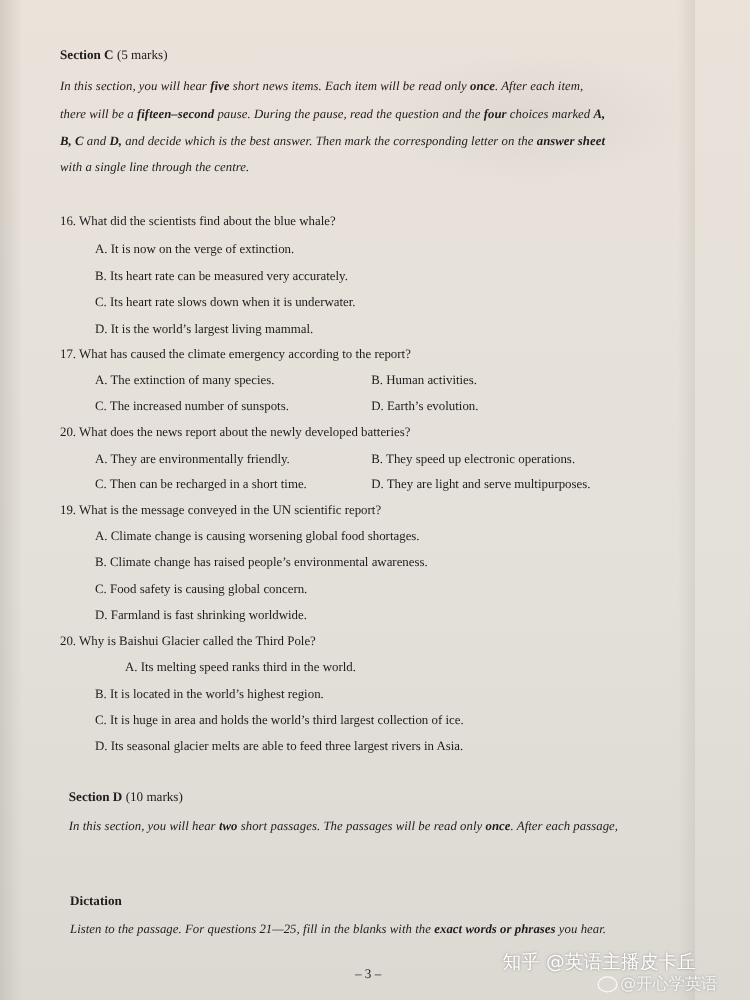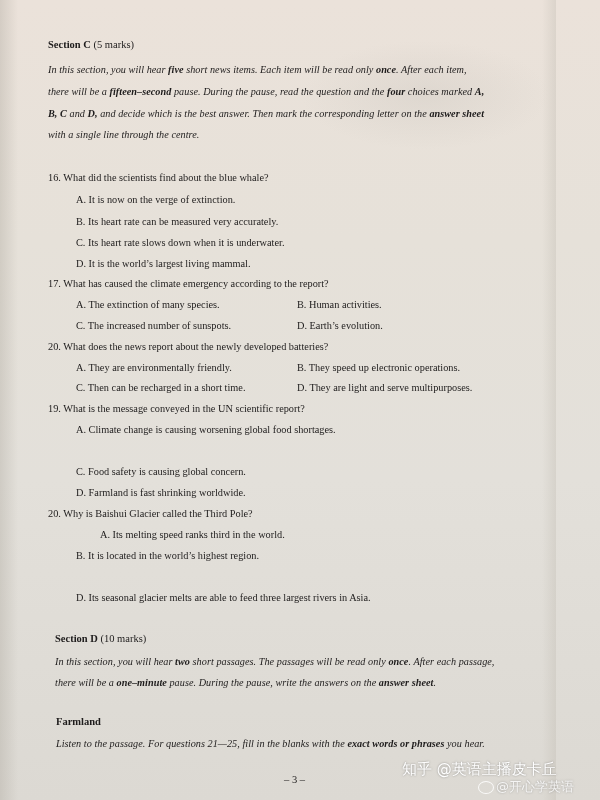--- a/index.html
+++ b/index.html
@@ -79,35 +79,36 @@
   <div class="line opt2" style="top:320px;">D. Earth’s evolution.</div>
 
   <div class="line q" style="top:341px;"><span>20.</span> <span>What does the news report about the newly developed batteries?</span></div>
   <div class="line opt" style="top:362px;">A. They are environmentally friendly.</div>
   <div class="line opt2" style="top:362px;">B. They speed up electronic operations.</div>
   <div class="line opt" style="top:382px;">C. Then can be recharged in a short time.</div>
   <div class="line opt2" style="top:382px;">D. They are light and serve multipurposes.</div>
 
   <div class="line q" style="top:403px;"><span>19.</span> <span>What is the message conveyed in the UN scientific report?</span></div>
   <div class="line opt" style="top:424px;">A. Climate change is causing worsening global food shortages.</div>
+  <div class="line opt" style="top:445px;">B. Climate change has raised people’s environmental awareness.</div>
   <div class="line opt" style="top:466px;">C. Food safety is causing global concern.</div>
   <div class="line opt" style="top:487px;">D. Farmland is fast shrinking worldwide.</div>
 
   <div class="line q" style="top:508px;"><span>20.</span> <span>Why is Baishui Glacier called the Third Pole?</span></div>
   <div class="line opt" style="top:529px;margin-left:24px;">A. Its melting speed ranks third in the world.</div>
   <div class="line opt" style="top:550px;">B. It is located in the world’s highest region.</div>
+  <div class="line opt" style="top:571px;">C. It is huge in area and holds the world’s third largest collection of ice.</div>
   <div class="line opt" style="top:592px;">D. Its seasonal glacier melts are able to feed three largest rivers in Asia.</div>
 
   <div class="line sec-head" style="left:55px;top:633px;">
     <b>Section D</b>
     <span>(10 marks)</span>
   </div>
   <div class="line instr" style="left:55px;top:656px;"><span>In this section, you will hear </span><b>two</b><span> short passages. The passages will be read only </span><b>once</b><span>. After each passage,</span></div>
-  <div class="line instr" style="left:55px;top:677px;"><span>there will be a </span><b>one–minute</b><span> pause. During the pause, write the answers on the </span><b>answer sheet</b><span>.</span></div>
 
-  <div class="line sec-head" style="left:56px;top:716px;"><b>Farmland</b></div>
+  <div class="line sec-head" style="left:56px;top:716px;"><b>Dictation</b></div>
   <div class="line instr" style="left:56px;top:738px;"><span>Listen to the passage. For questions 21—25, fill in the blanks with the </span><b>exact words or phrases</b><span> you hear.</span></div>
 
   <div class="pageno">– 3 –</div>
 
   <div class="wm1">知乎 @英语主播皮卡丘</div>
   <div class="wm2"><span class="weibo-icon"></span><span>@开心学英语</span></div>
 </div>
 
 </body></html>

